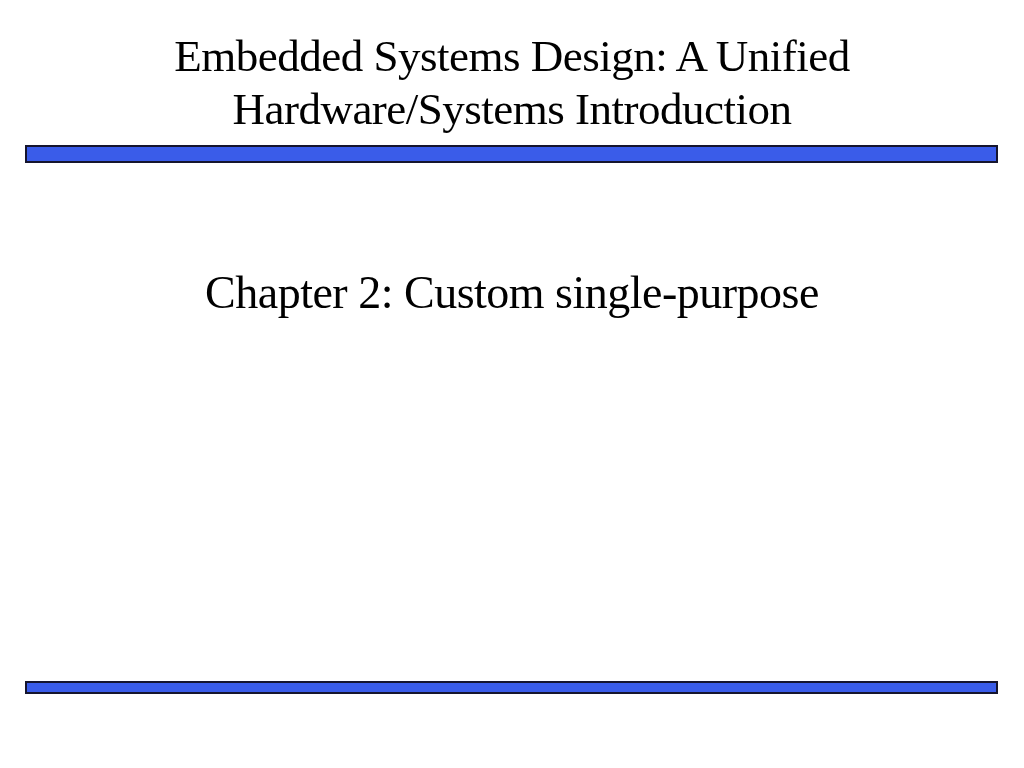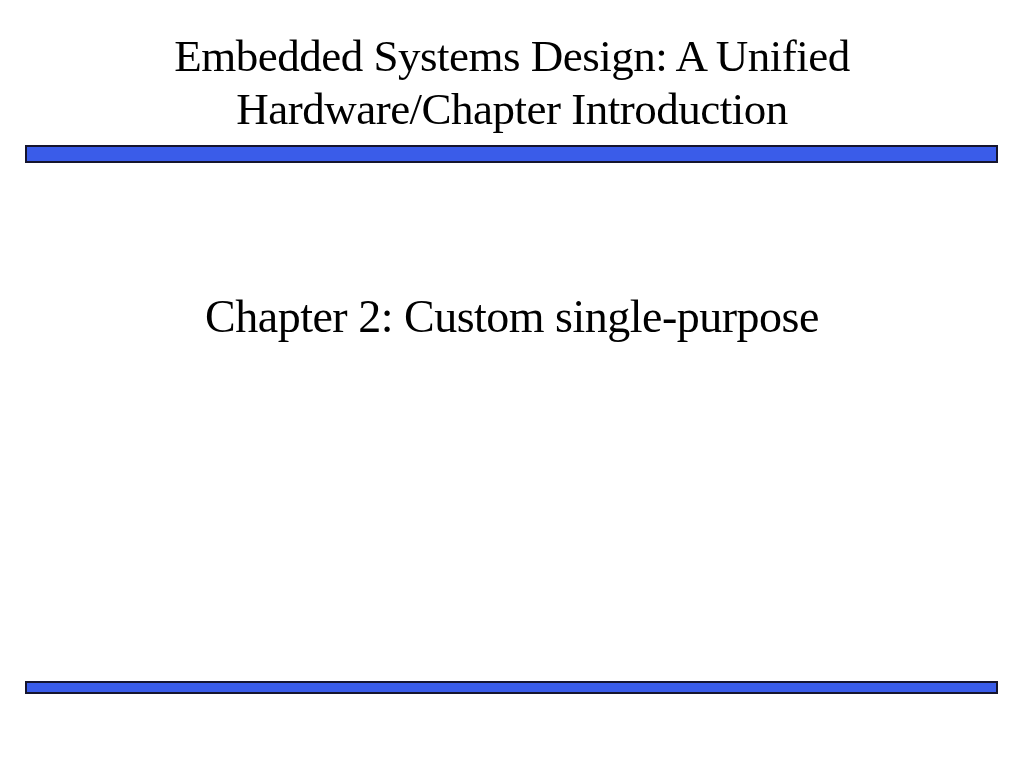--- a/index.html
+++ b/index.html
@@ -41,30 +41,30 @@
     position: absolute;
     top: 262px;
     left: 0;
     width: 100%;
     text-align: center;
     font-weight: normal;
     font-size: 46px;
     line-height: 62px;
     letter-spacing: -0.5px;
   }
-  .subtitle .line { display: block; margin-top: 24px; }
+  .subtitle .line { display: block; }
 </style>
 </head>
 <body>
 
 <div class="slide">
 
   <h1 class="title">
     <span class="line">Embedded Systems Design: A Unified</span>
-    <span class="line">Hardware/Chapter Introduction</span>
+    <span class="line">Hardware/Systems Introduction</span>
   </h1>
 
   <div class="bar top-bar"></div>
 
   <h2 class="subtitle">
     <span class="line">Chapter 2: Custom single-purpose</span>
   </h2>
 
   <div class="bar bottom-bar"></div>
 

